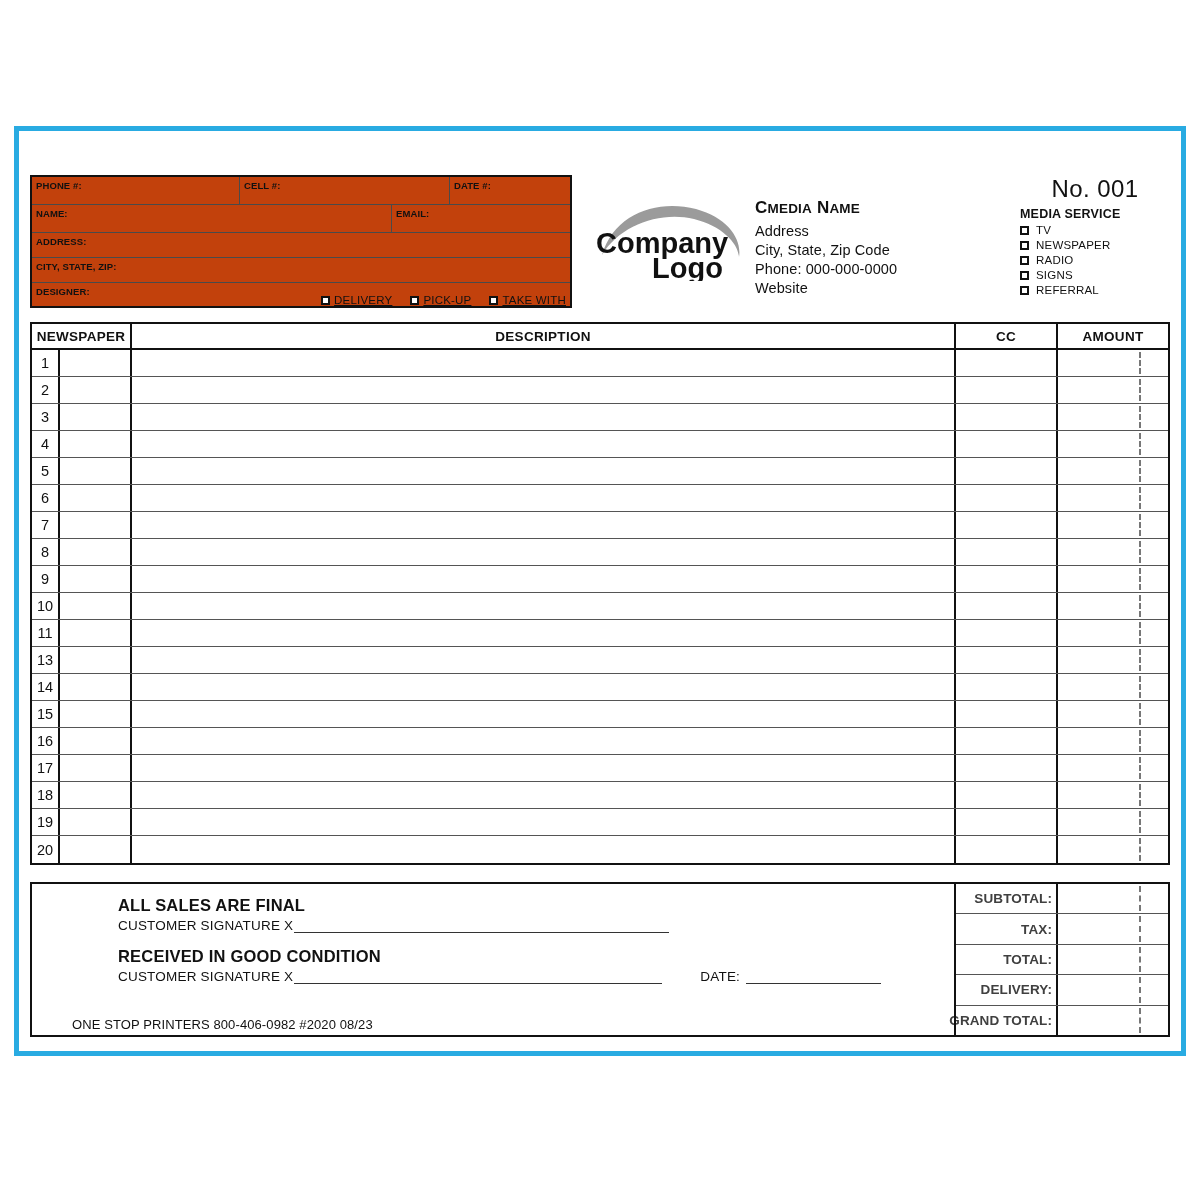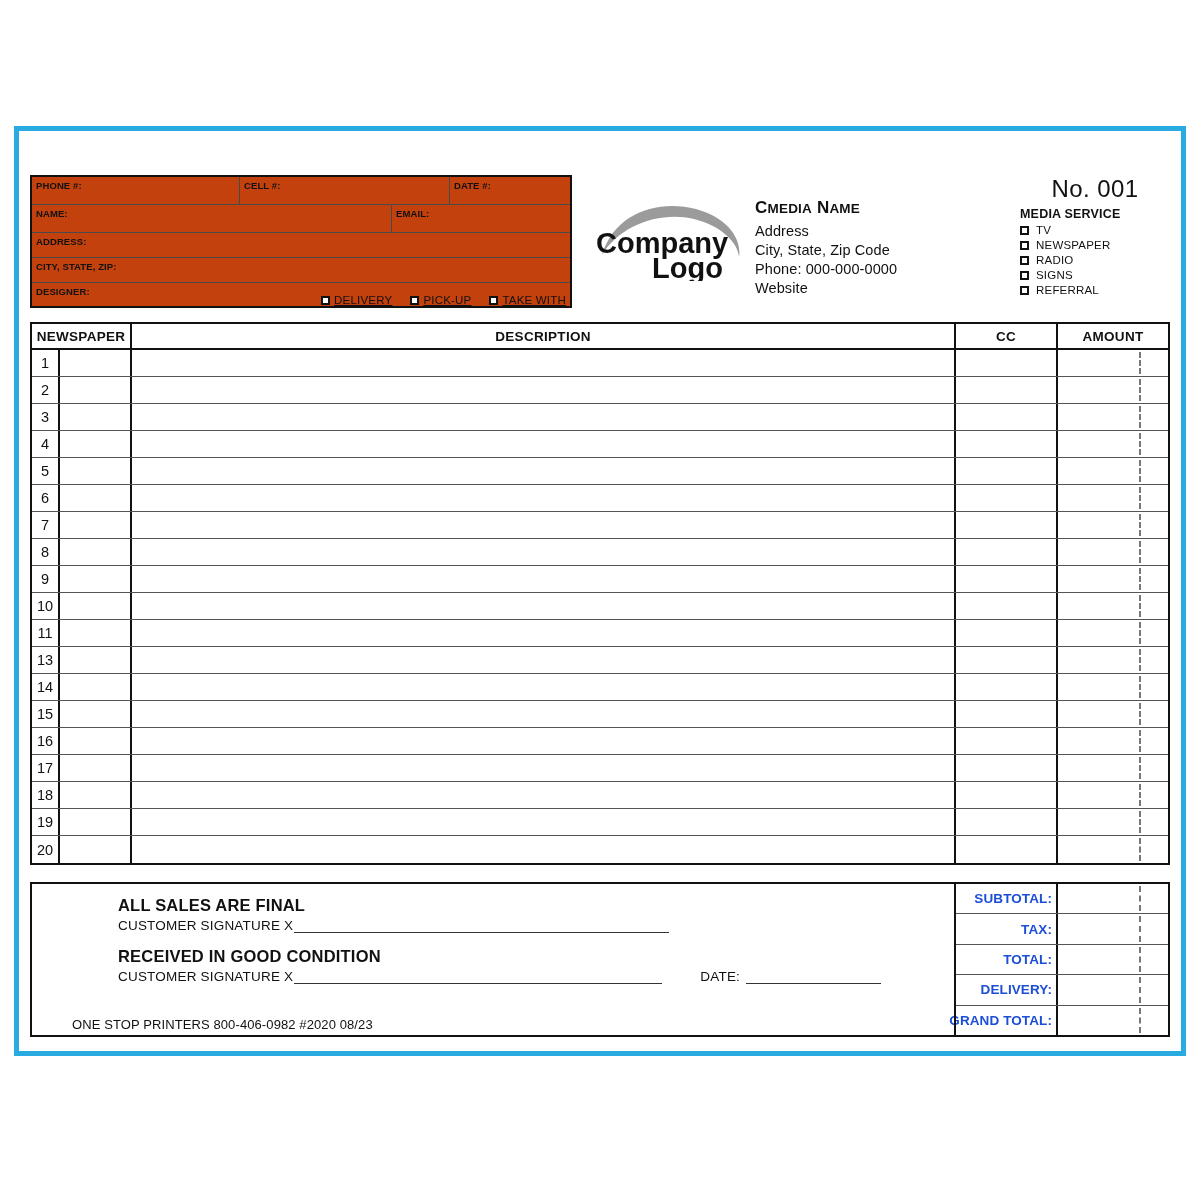--- a/index.html
+++ b/index.html
@@ -274,21 +274,21 @@
   }
   .frow:last-child{border-bottom:none;}
   .flabel{
     width:102px;
     display:flex;align-items:center;justify-content:flex-end;
     padding-right:4px;
     box-sizing:border-box;
     font-size:13.5px;
     font-weight:bold;
     letter-spacing:.1px;
-    color:#1d4ed8;
+    color:#404040;
     border-right:2px solid #111;
     white-space:nowrap;
   }
   .fval{
     flex:1;
     position:relative;
   }
   .fval:after{
     content:"";
     position:absolute;

